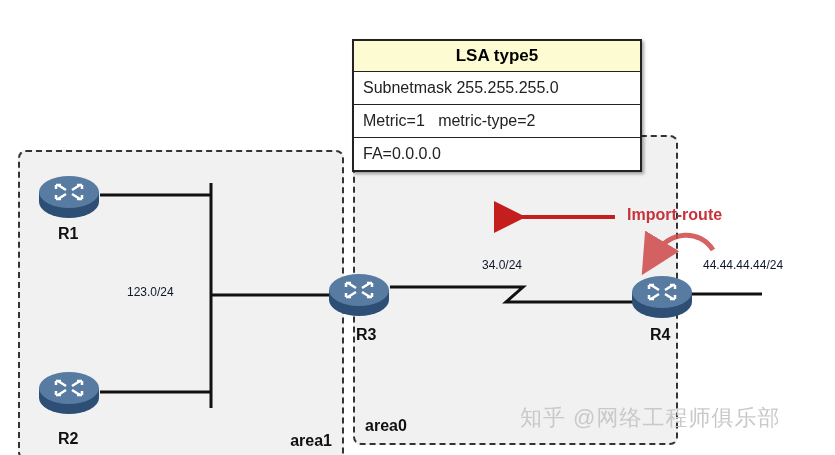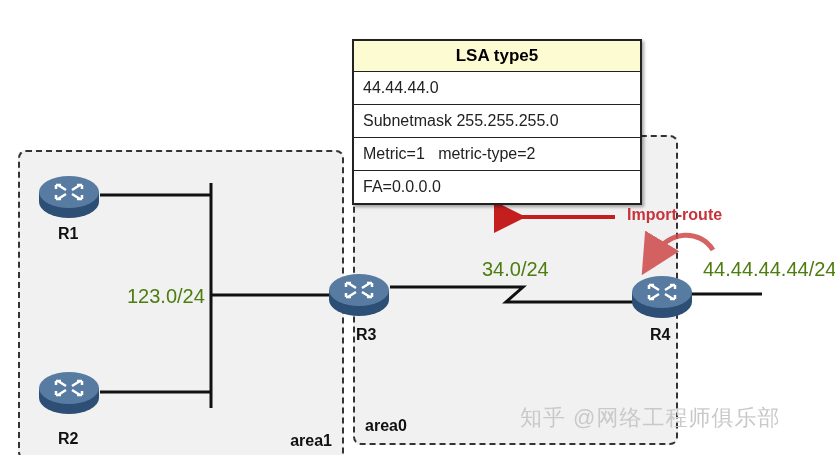--- a/index.html
+++ b/index.html
@@ -4,21 +4,21 @@
 <style>
   html,body{margin:0;padding:0;background:#ffffff;}
   body{width:835px;height:455px;position:relative;overflow:hidden;font-family:"Liberation Sans",sans-serif;}
   .area{position:absolute;border:2px dashed #333;border-radius:8px;background:#f1f1f1;box-sizing:border-box;}
   #area1{left:18px;top:150px;width:326px;height:310px;}
   #area0{left:353px;top:135px;width:325px;height:310px;}
   .area-label{position:absolute;font-weight:bold;font-size:16px;color:#111;}
   svg.links{position:absolute;left:0;top:0;}
   .router{position:absolute;width:62px;height:46px;}
   .rlabel{position:absolute;font-weight:bold;font-size:16px;color:#111;}
-  .netlabel{position:absolute;font-size:20px;color:#4d7c0f;}
+  .netlabel{position:absolute;font-size:12px;color:#0f172a;}
   #lsa{position:absolute;left:328px;top:39px;width:290px;border:2px solid #222;background:#fff;box-sizing:border-box;box-shadow:2px 2px 3px rgba(0,0,0,0.35);margin-left:24px;}
   #lsa .hdr{background:#fdfbd2;text-align:center;font-weight:bold;font-size:17px;height:30px;line-height:30px;border-bottom:1px solid #222;}
   #lsa .row{font-size:16px;height:32px;line-height:32px;padding-left:9px;border-bottom:1px solid #222;color:#222;}
   #lsa .row:last-child{border-bottom:none;}
   #import-label{position:absolute;left:627px;top:206px;font-weight:bold;font-size:16px;color:#c8323a;}
   #watermark{position:absolute;left:520px;top:403px;font-size:22px;color:#c9c9c9;letter-spacing:1px;}
 </style>
 </head>
 <body>
 
@@ -93,20 +93,19 @@
     </g>
 </svg>
 <span class="rlabel" style="left:650px;top:326px;">R4</span>
 
 <span class="netlabel" style="left:127px;top:285px;">123.0/24</span>
 <span class="netlabel" style="left:482px;top:258px;">34.0/24</span>
 <span class="netlabel" style="left:703px;top:258px;">44.44.44.44/24</span>
 
 <div id="lsa">
   <div class="hdr">LSA type5</div>
-  <div class="row">44.44.44.0</div>
   <div class="row">Subnetmask 255.255.255.0</div>
   <div class="row" style="white-space:pre;">Metric=1   metric-type=2</div>
   <div class="row">FA=0.0.0.0</div>
 </div>
 
 <span id="import-label">Import-route</span>
 <span id="watermark">知乎 @网络工程师俱乐部</span>
 
 </body></html>

